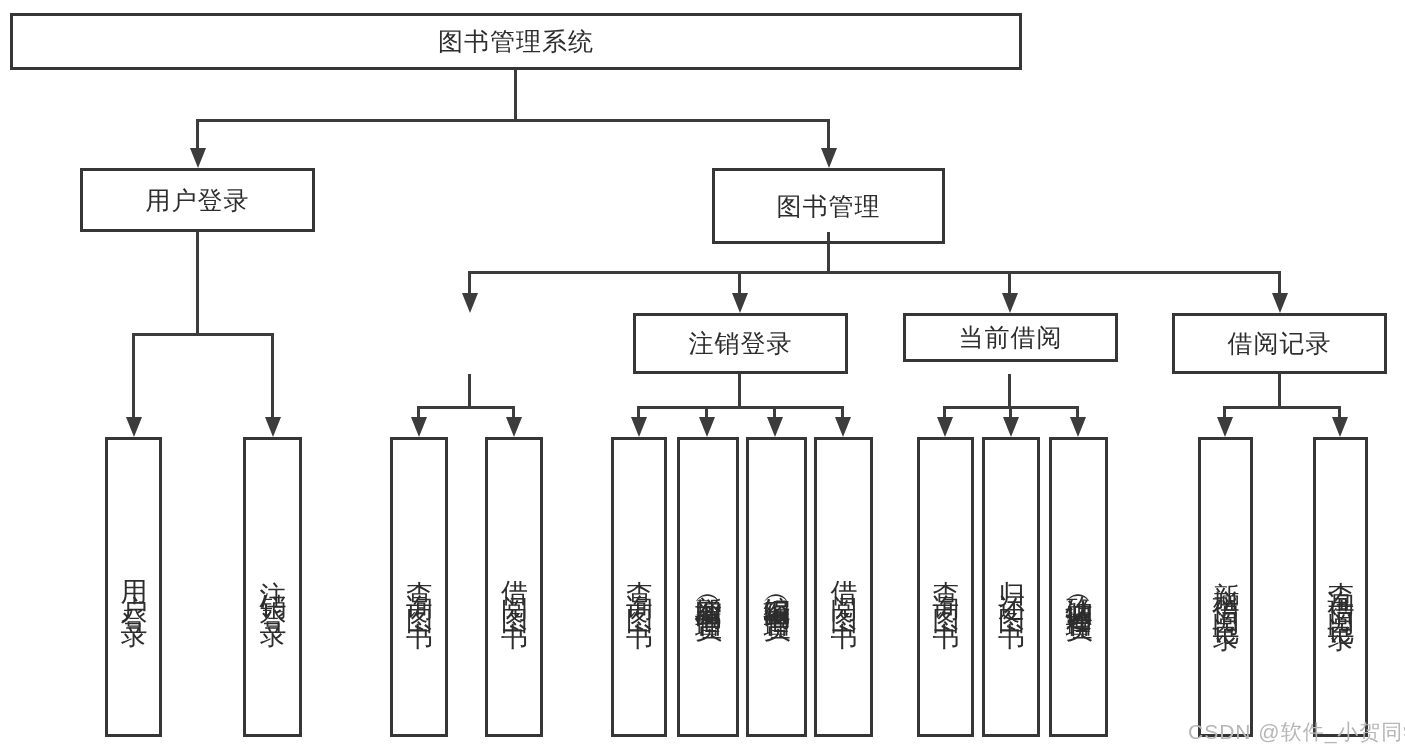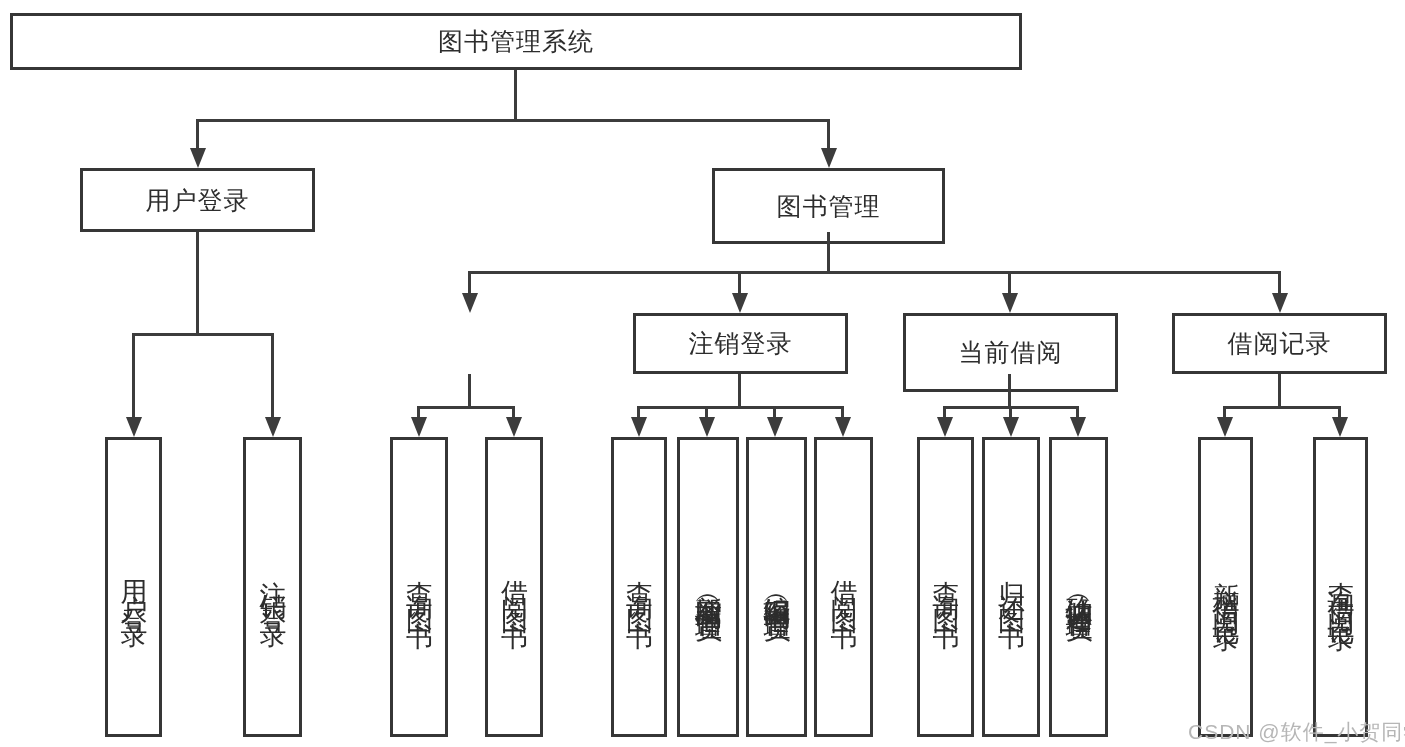--- a/index.html
+++ b/index.html
@@ -95,21 +95,21 @@
   <div class="vline" style="left:827px;top:232px;height:42px;"></div>
   <div class="hline" style="left:468px;top:271px;width:813px;"></div>
   <div class="arrow" style="left:468px;top:272px;height:21px;"></div>
   <div class="arrow" style="left:738px;top:272px;height:21px;"></div>
   <div class="arrow" style="left:1008px;top:272px;height:21px;"></div>
   <div class="arrow" style="left:1278px;top:272px;height:21px;"></div>
 
   <div class="box h-box" style="left:633px;top:313px;width:215px;height:61px;">
     <span>注销登录</span>
   </div>
-  <div class="box h-box" style="left:903px;top:313px;width:215px;height:79px;">
+  <div class="box h-box" style="left:903px;top:313px;width:215px;height:49px;">
     <span>当前借阅</span>
   </div>
   <div class="box h-box" style="left:1172px;top:313px;width:215px;height:61px;">
     <span>借阅记录</span>
   </div>
 
   <div class="vline" style="left:468px;top:374px;height:35px;"></div>
   <div class="hline" style="left:417px;top:406px;width:98px;"></div>
   <div class="arrow" style="left:417px;top:407px;height:10px;"></div>
   <div class="arrow" style="left:512px;top:407px;height:10px;"></div>

